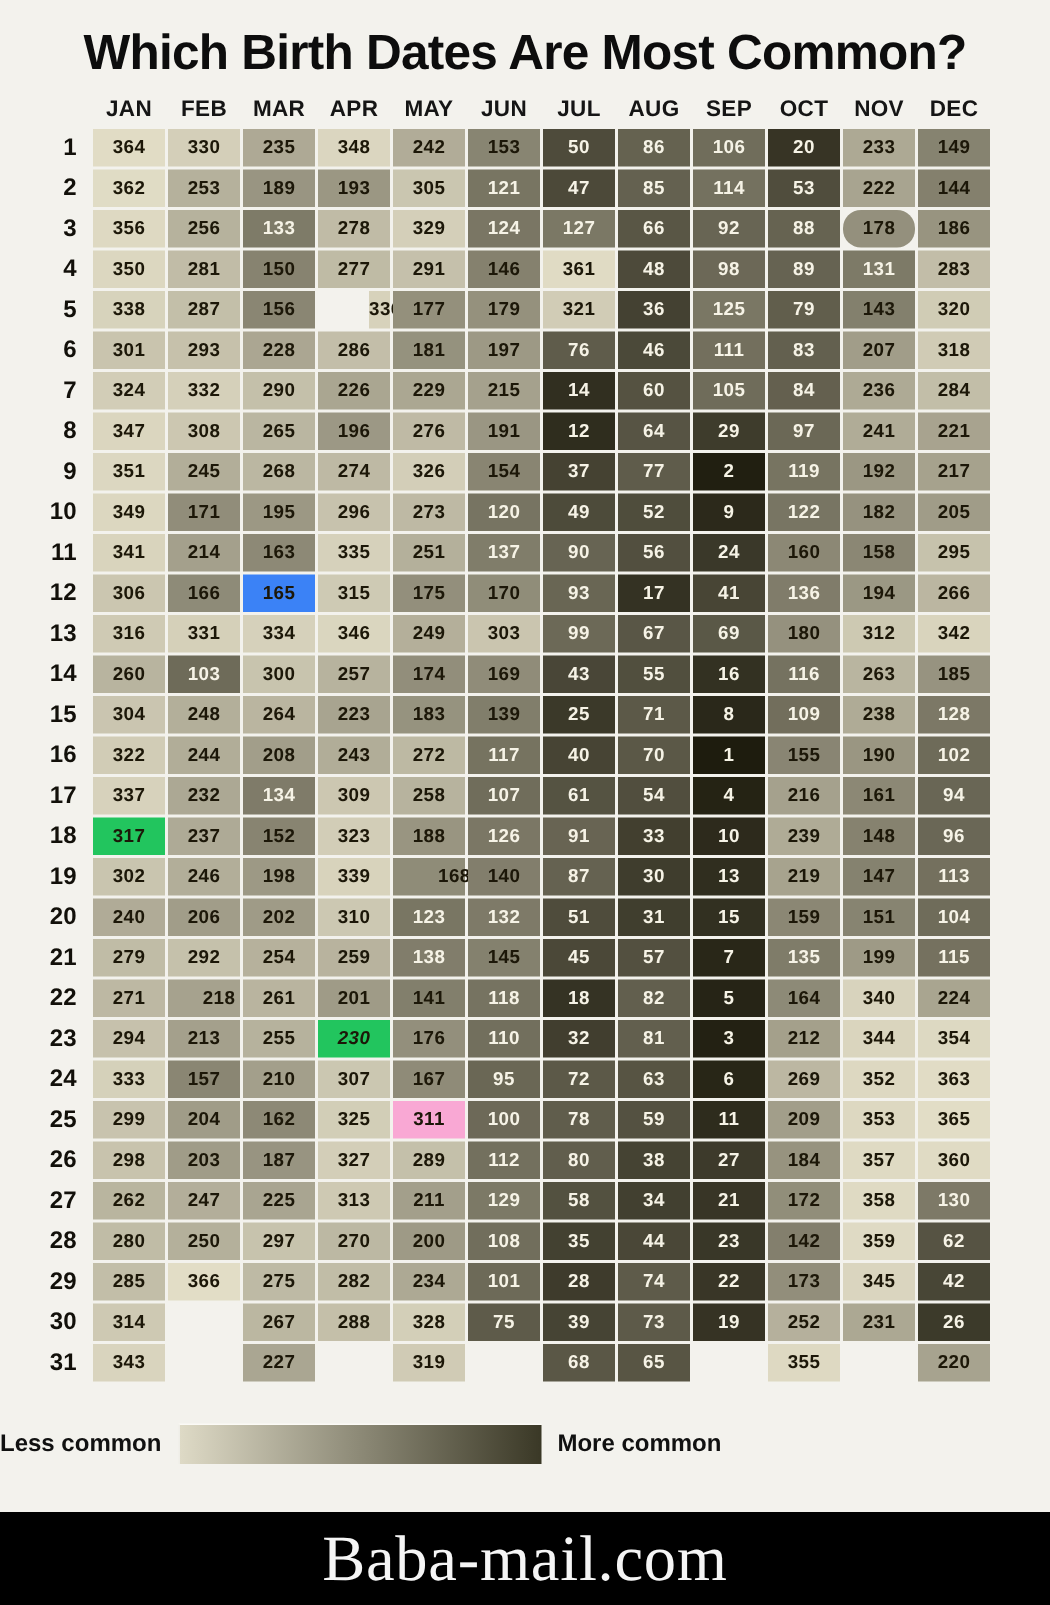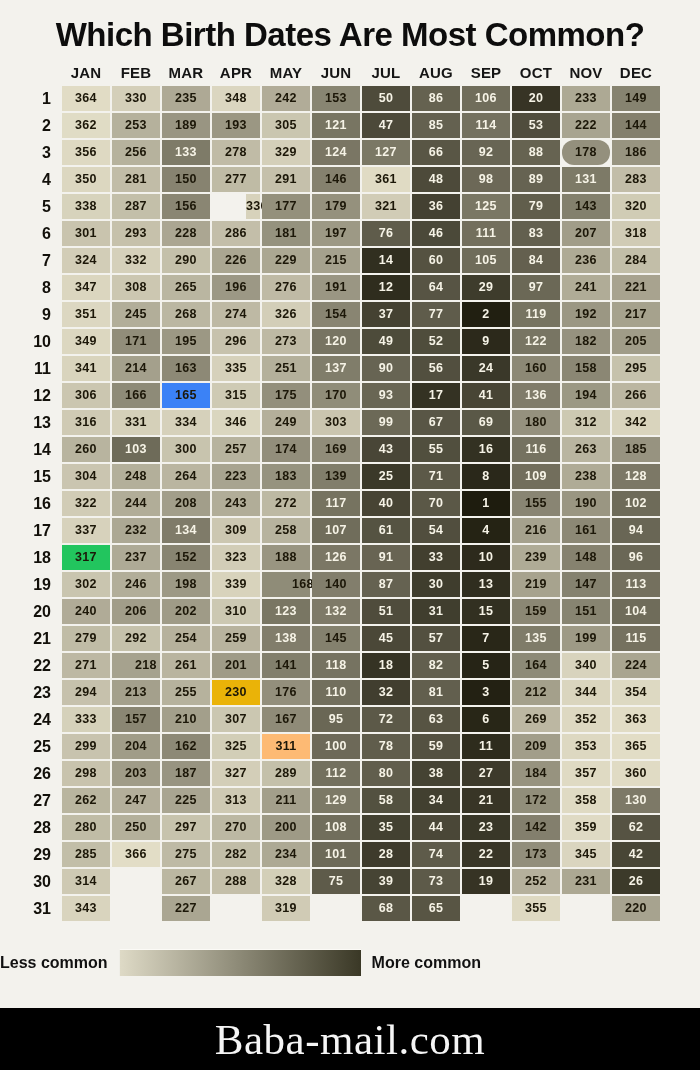--- a/index.html
+++ b/index.html
@@ -388,21 +388,21 @@
     <div class="cell" style="background: rgb(53, 51, 36); color: rgb(246, 243, 230);">18</div>
     <div class="cell" style="background: rgb(98, 95, 78); color: rgb(246, 243, 230);">82</div>
     <div class="cell" style="background: rgb(38, 36, 22); color: rgb(246, 243, 230);">5</div>
     <div class="cell" style="background: rgb(141, 138, 119); color: rgb(28, 23, 8);">164</div>
     <div class="cell" style="background: rgb(216, 211, 189); color: rgb(28, 23, 8);">340</div>
     <div class="cell" style="background: rgb(169, 165, 144); color: rgb(28, 23, 8);">224</div>
     <div class="day-label">23</div>
     <div class="cell" style="background: rgb(198, 193, 172); color: rgb(28, 23, 8);">294</div>
     <div class="cell" style="background: rgb(164, 160, 140); color: rgb(28, 23, 8);">213</div>
     <div class="cell" style="background: rgb(182, 178, 157); color: rgb(28, 23, 8);">255</div>
-    <div class="cell" style="background: #eab308; color: rgb(28, 23, 8);">230</div>
+    <div class="cell" style="background: #22c55e; color: rgb(28, 23, 8); font-style: italic;">230</div>
     <div class="cell" style="background: rgb(147, 143, 124); color: rgb(28, 23, 8);">176</div>
     <div class="cell" style="background: rgb(114, 111, 93); color: rgb(246, 243, 230);">110</div>
     <div class="cell" style="background: rgb(65, 62, 47); color: rgb(246, 243, 230);">32</div>
     <div class="cell" style="background: rgb(98, 95, 78); color: rgb(246, 243, 230);">81</div>
     <div class="cell" style="background: rgb(35, 33, 19); color: rgb(246, 243, 230);">3</div>
     <div class="cell" style="background: rgb(164, 160, 139); color: rgb(28, 23, 8);">212</div>
     <div class="cell" style="background: rgb(218, 213, 190); color: rgb(28, 23, 8);">344</div>
     <div class="cell" style="background: rgb(221, 217, 194); color: rgb(28, 23, 8);">354</div>
     <div class="day-label">24</div>
     <div class="cell" style="background: rgb(213, 209, 186); color: rgb(28, 23, 8);">333</div>
@@ -415,21 +415,21 @@
     <div class="cell" style="background: rgb(87, 84, 67); color: rgb(246, 243, 230);">63</div>
     <div class="cell" style="background: rgb(40, 38, 23); color: rgb(246, 243, 230);">6</div>
     <div class="cell" style="background: rgb(188, 183, 162); color: rgb(28, 23, 8);">269</div>
     <div class="cell" style="background: rgb(221, 216, 193); color: rgb(28, 23, 8);">352</div>
     <div class="cell" style="background: rgb(225, 220, 197); color: rgb(28, 23, 8);">363</div>
     <div class="day-label">25</div>
     <div class="cell" style="background: rgb(200, 195, 174); color: rgb(28, 23, 8);">299</div>
     <div class="cell" style="background: rgb(160, 156, 136); color: rgb(28, 23, 8);">204</div>
     <div class="cell" style="background: rgb(141, 137, 118); color: rgb(28, 23, 8);">162</div>
     <div class="cell" style="background: rgb(210, 206, 183); color: rgb(28, 23, 8);">325</div>
-    <div class="cell" style="background: #fdba74; color: rgb(28, 23, 8);">311</div>
+    <div class="cell" style="background: #f9a8d4; color: rgb(28, 23, 8);">311</div>
     <div class="cell" style="background: rgb(109, 105, 88); color: rgb(246, 243, 230);">100</div>
     <div class="cell" style="background: rgb(96, 93, 76); color: rgb(246, 243, 230);">78</div>
     <div class="cell" style="background: rgb(84, 81, 65); color: rgb(246, 243, 230);">59</div>
     <div class="cell" style="background: rgb(46, 44, 29); color: rgb(246, 243, 230);">11</div>
     <div class="cell" style="background: rgb(162, 158, 138); color: rgb(28, 23, 8);">209</div>
     <div class="cell" style="background: rgb(221, 216, 193); color: rgb(28, 23, 8);">353</div>
     <div class="cell" style="background: rgb(226, 221, 198); color: rgb(28, 23, 8);">365</div>
     <div class="day-label">26</div>
     <div class="cell" style="background: rgb(200, 195, 173); color: rgb(28, 23, 8);">298</div>
     <div class="cell" style="background: rgb(160, 156, 136); color: rgb(28, 23, 8);">203</div>

